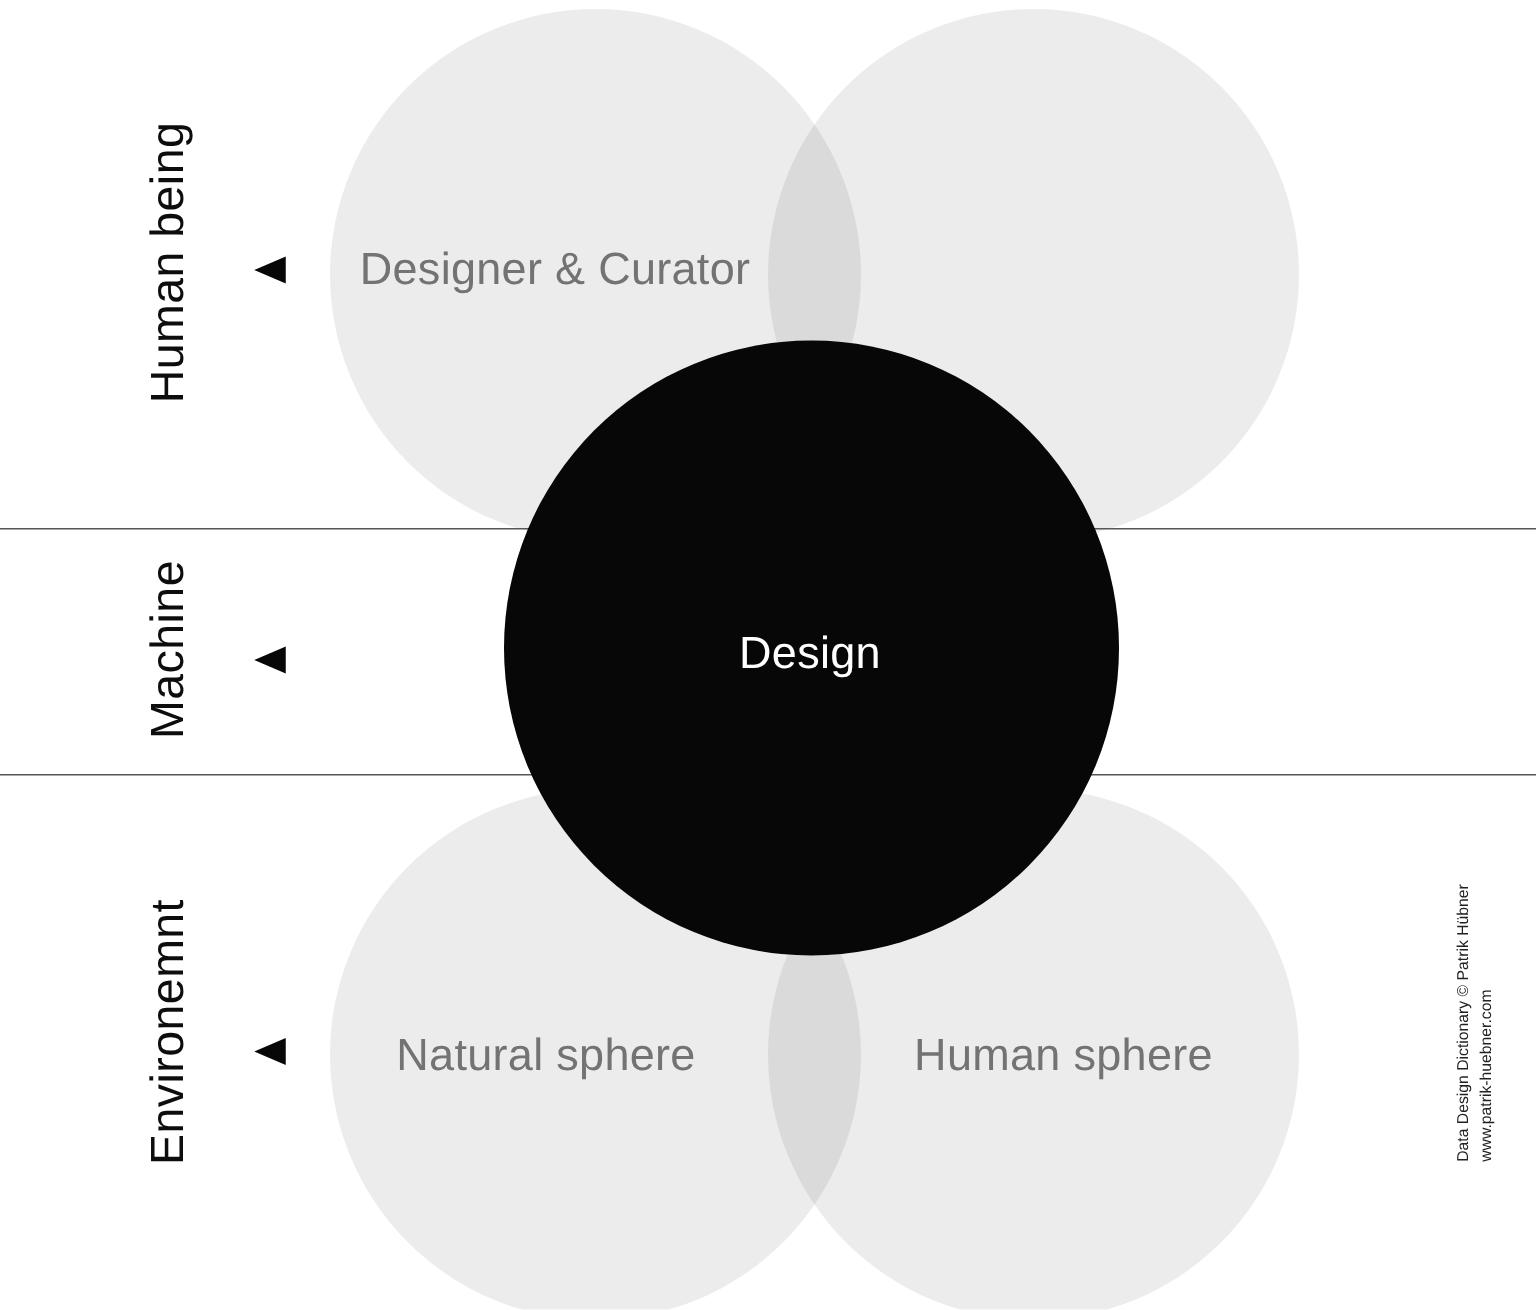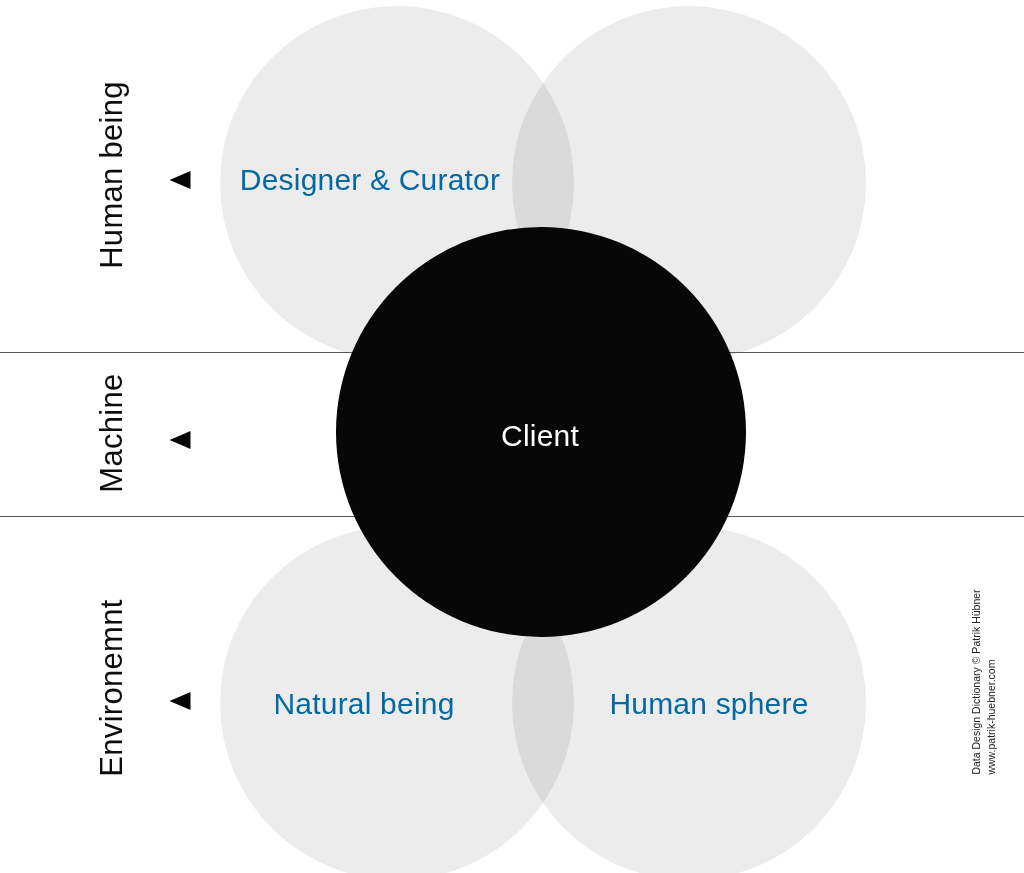--- a/index.html
+++ b/index.html
@@ -54,21 +54,21 @@
     background: #070707;
     z-index: 3;
   }
   
   .circle-label {
     position: absolute;
     transform: translate(-50%, -50%);
     white-space: nowrap;
     font-size: 30px;
     letter-spacing: 0.2px;
-    color: #0369a1;
+    color: #737373;
     z-index: 4;
   }
   .circle-label.designer  { left: 370px; top: 180px; }
   .circle-label.recipient { left: 717px; top: 180px; }
   .circle-label.natural   { left: 364px; top: 704px; }
   .circle-label.human-sph { left: 709px; top: 704px; }
   .circle-label.program   { left: 540px; top: 436px; color: #ffffff; }
   
   .row-label {
     position: absolute;
@@ -119,22 +119,22 @@
   <div class="row-line second"></div>
 
   <div class="gray-circle top-left"></div>
   <div class="gray-circle top-right"></div>
   <div class="gray-circle bottom-left"></div>
   <div class="gray-circle bottom-right"></div>
 
   <div class="black-circle"></div>
 
   <div class="circle-label designer">Designer &amp; Curator</div>
-  <div class="circle-label program">Client</div>
-  <div class="circle-label natural">Natural being</div>
+  <div class="circle-label program">Design</div>
+  <div class="circle-label natural">Natural sphere</div>
   <div class="circle-label human-sph">Human sphere</div>
 
   <div class="row-label human-being">Human being</div>
   <div class="row-label machine">Machine</div>
   <div class="row-label environemnt">Environemnt</div>
 
   <div class="arrow-left row1"></div>
   <div class="arrow-left row2"></div>
   <div class="arrow-left row3"></div>
 

